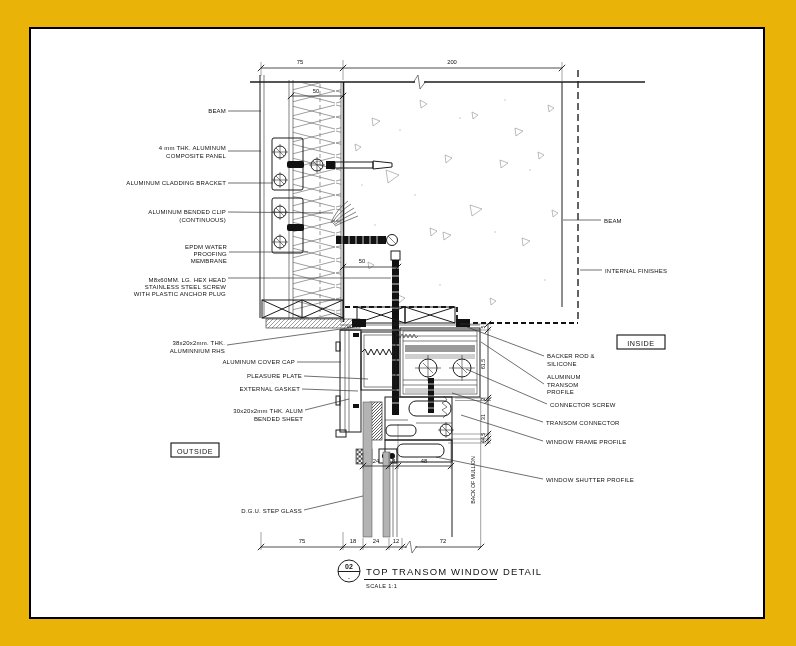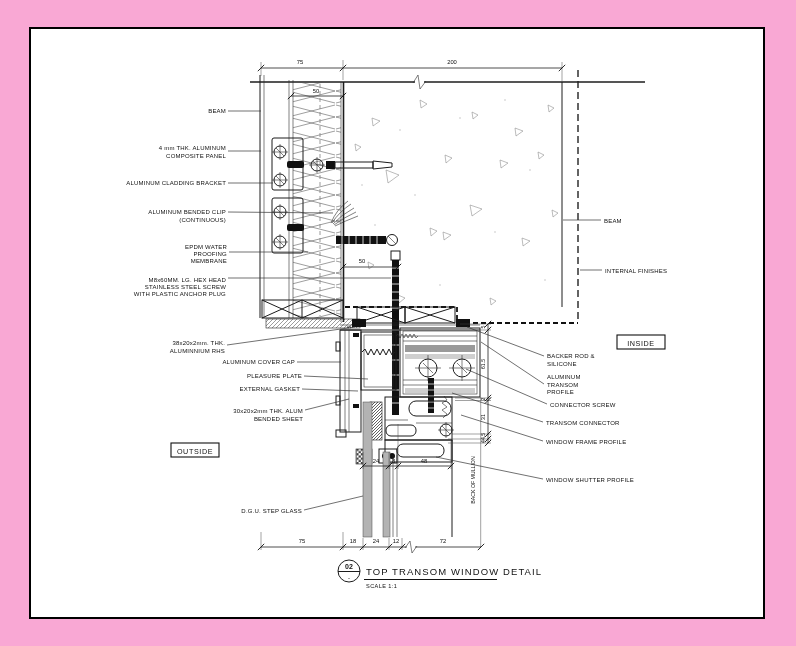--- a/index.html
+++ b/index.html
@@ -1,16 +1,16 @@
 <!DOCTYPE html>
 <html><head>
 <meta charset="utf-8">
 <style>
   html,body{margin:0;padding:0;background:#ffffff;}
-  .stage{width:796px;height:646px;position:relative;background:#f9a8d4;}
+  .stage{width:796px;height:646px;position:relative;background:#eab308;}
   svg{display:block;}
   text{font-family:"Liberation Sans",sans-serif;fill:#111;}
   .lb{font-size:6px;letter-spacing:.2px;}
   .dm{font-size:5.8px;}
   .dmv{font-size:5.2px;}
   .tt{font-size:9.5px;letter-spacing:1.1px;}
   .ts{font-size:5.6px;letter-spacing:.4px;}
   .bx{font-size:7.2px;letter-spacing:.6px;}
   .s1{stroke:#1c1c1c;stroke-width:1;fill:none;}
   .s15{stroke:#1c1c1c;stroke-width:1.6;fill:none;}

